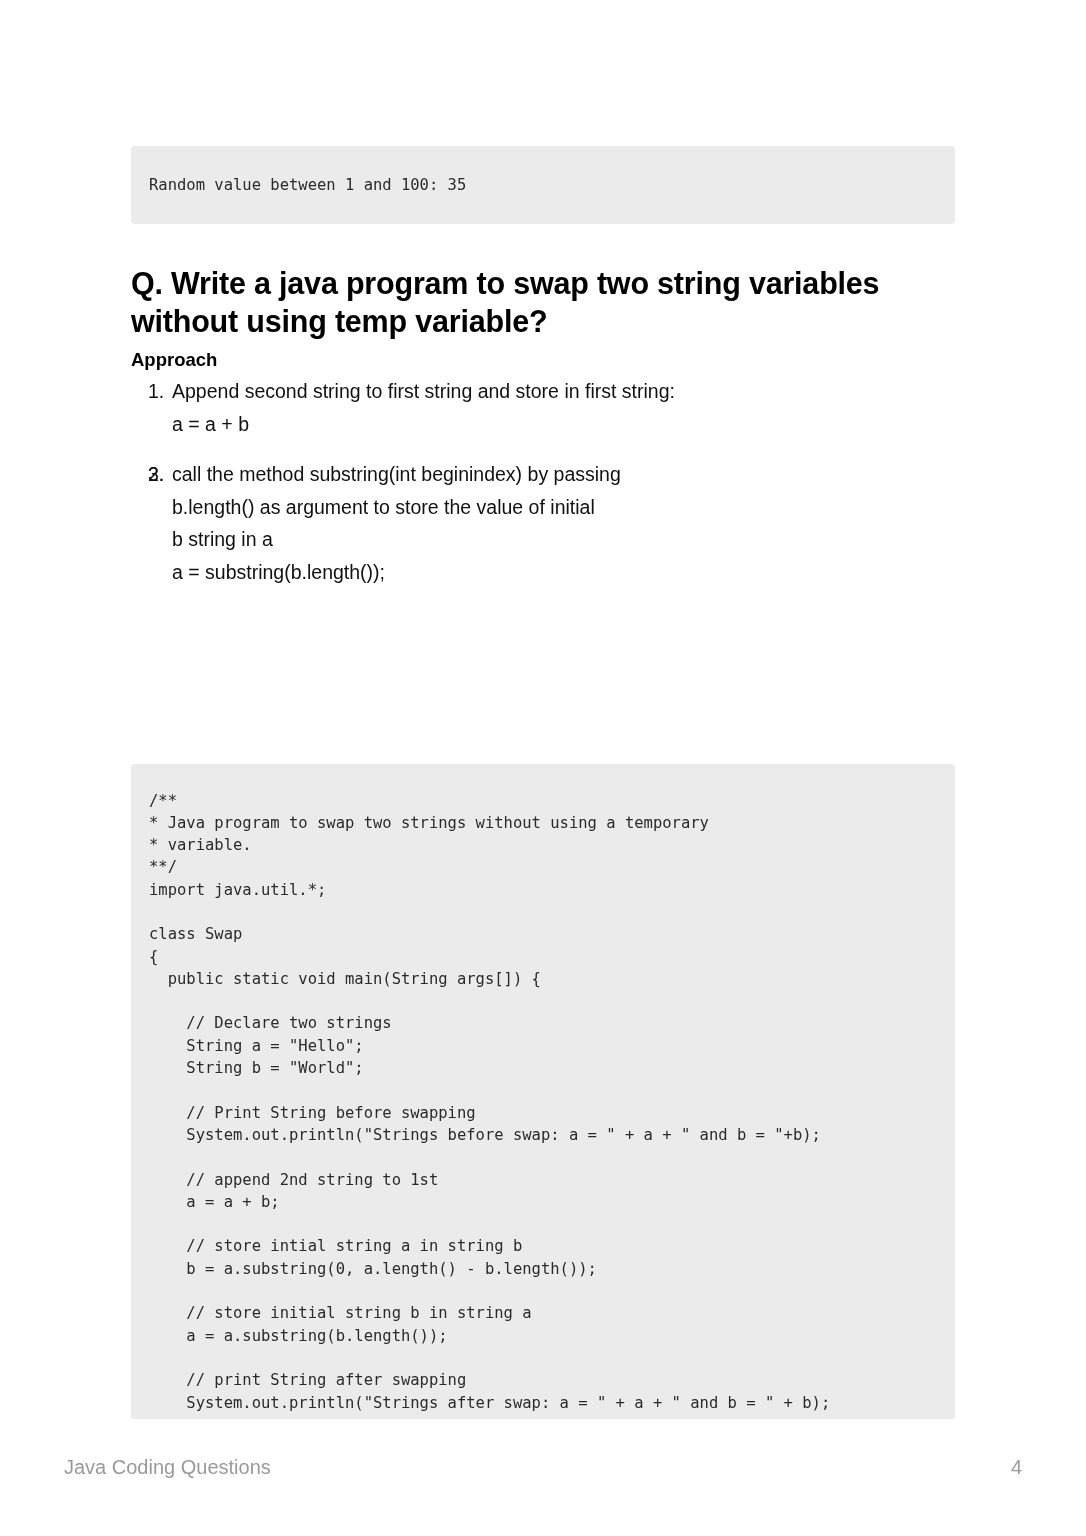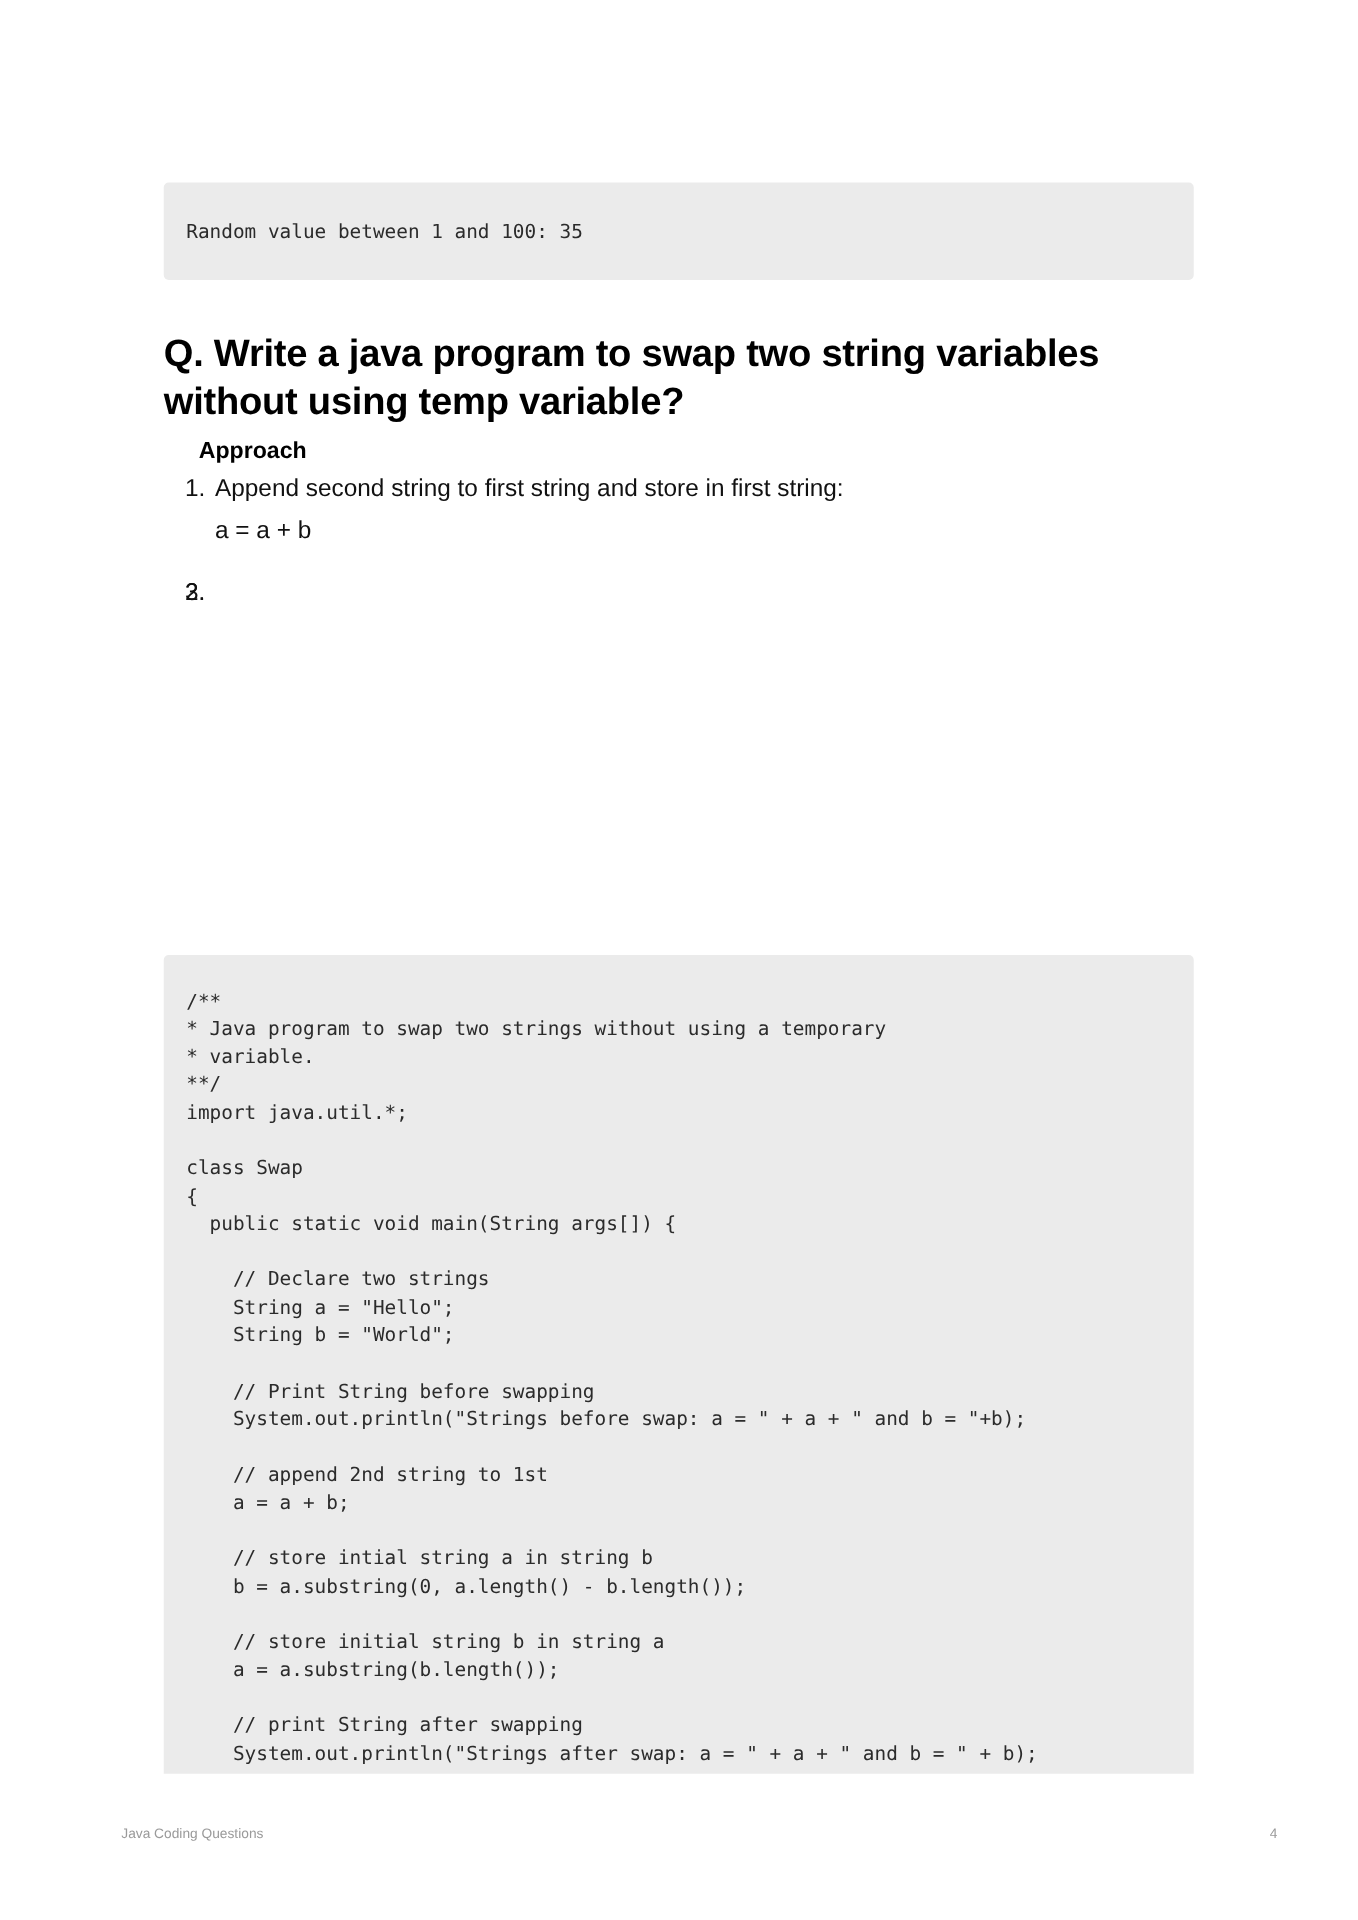--- a/index.html
+++ b/index.html
@@ -78,21 +78,20 @@
     margin-top: 24px;
   }
   .h2 {
     position: absolute;
     left: 0;
     top: 333px;
     font-size: 18.5px;
     line-height: 24px;
     font-weight: bold;
     color: #000000;
-    margin-left: 28px;
   }
 
   
   .approach-list {
     position: absolute;
     left: 0;
     top: 375px;
     width: 824px;
   }
   .li {
@@ -119,23 +118,22 @@
   
   .footer {
     position: absolute;
     left: 64px;
     right: 64px;
     top: 1454px;
     height: 26px;
     display: flex;
     align-items: center;
     justify-content: space-between;
-    font-size: 11px;
+    font-size: 20px;
     color: #9a9a9a;
-    margin-left: 33px;
   }
   .footer-title { color: #9a9a9a; }
   .footer-page { color: #9a9a9a; }
 </style>
 </head>
 <body>
 
 <div class="page">
   <div class="content">
 
@@ -152,20 +150,24 @@
         <span class="lines">Append second string to first string and store in first string:
 a = a + b</span>
       </div>
 
       <div class="li">
         <span class="marker">2.</span>
       </div>
 
       <div class="li">
         <span class="marker">3.</span>
+        <span class="lines">call the method substring(int beginindex) by passing
+b.length() as argument to store the value of initial
+b string in a
+a = substring(b.length());</span>
       </div>
 
     </div>
 
     <pre class="codeblock main">/**
 * Java program to swap two strings without using a temporary
 * variable.
 **/
 import java.util.*;
 

